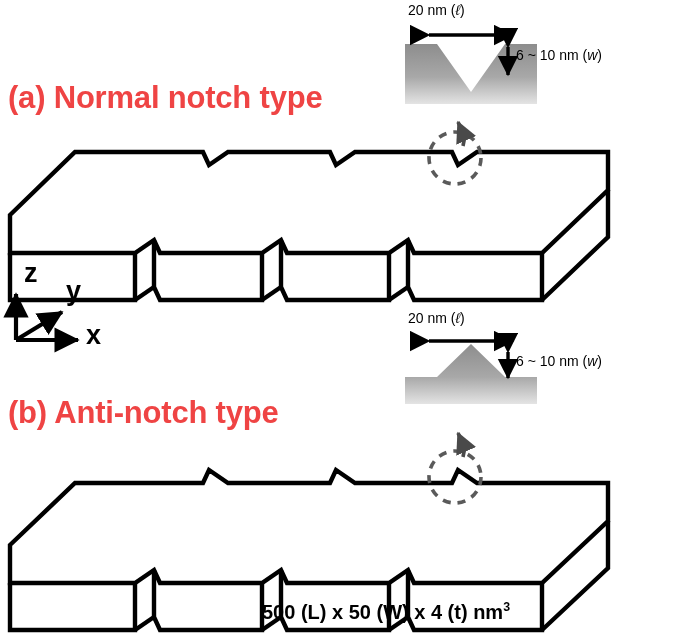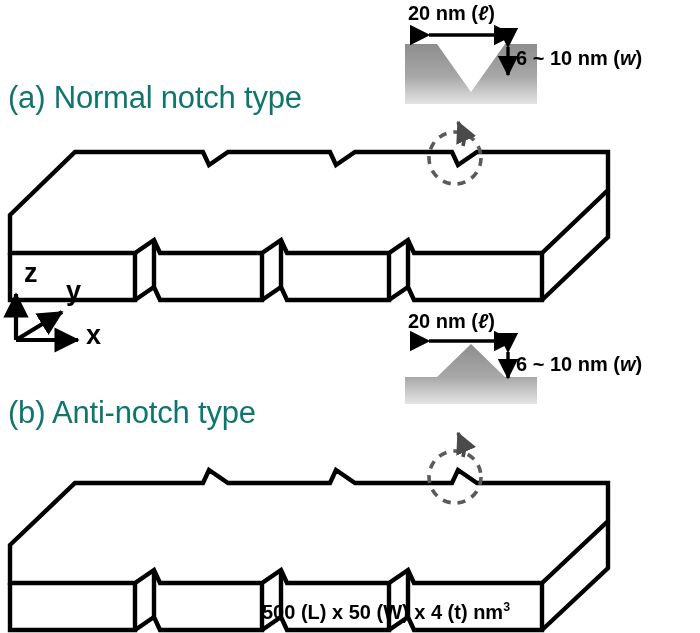--- a/index.html
+++ b/index.html
@@ -15,42 +15,42 @@
     overflow: hidden;
   }
   .canvas {
     position: absolute;
     left: 0; top: 0;
     width: 700px;
     height: 633px;
   }
   .panel-label {
     position: absolute;
-    font-weight: normal;
-    color: #0f766e;
+    font-weight: bold;
+    color: #ef4444;
     white-space: nowrap;
     letter-spacing: -0.2px;
   }
   #label-a {
     left: 8px;
     top: 80px;
     font-size: 31px;
   }
   #label-b {
     left: 8px;
     top: 395px;
     font-size: 31px;
     text-align: right;
   }
   .dim-text {
     position: absolute;
-    font-weight: bold;
+    font-weight: normal;
     color: #000000;
     white-space: nowrap;
-    font-size: 20px;
+    font-size: 14px;
     text-align: center;
   }
   .dim-text i {
     font-style: italic;
   }
   #len-top { left: 408px; top: 2px; }
   #wid-top { left: 516px; top: 47px; }
   #len-bot { left: 408px; top: 310px; }
   #wid-bot { left: 516px; top: 353px; }
   #footer-caption {

